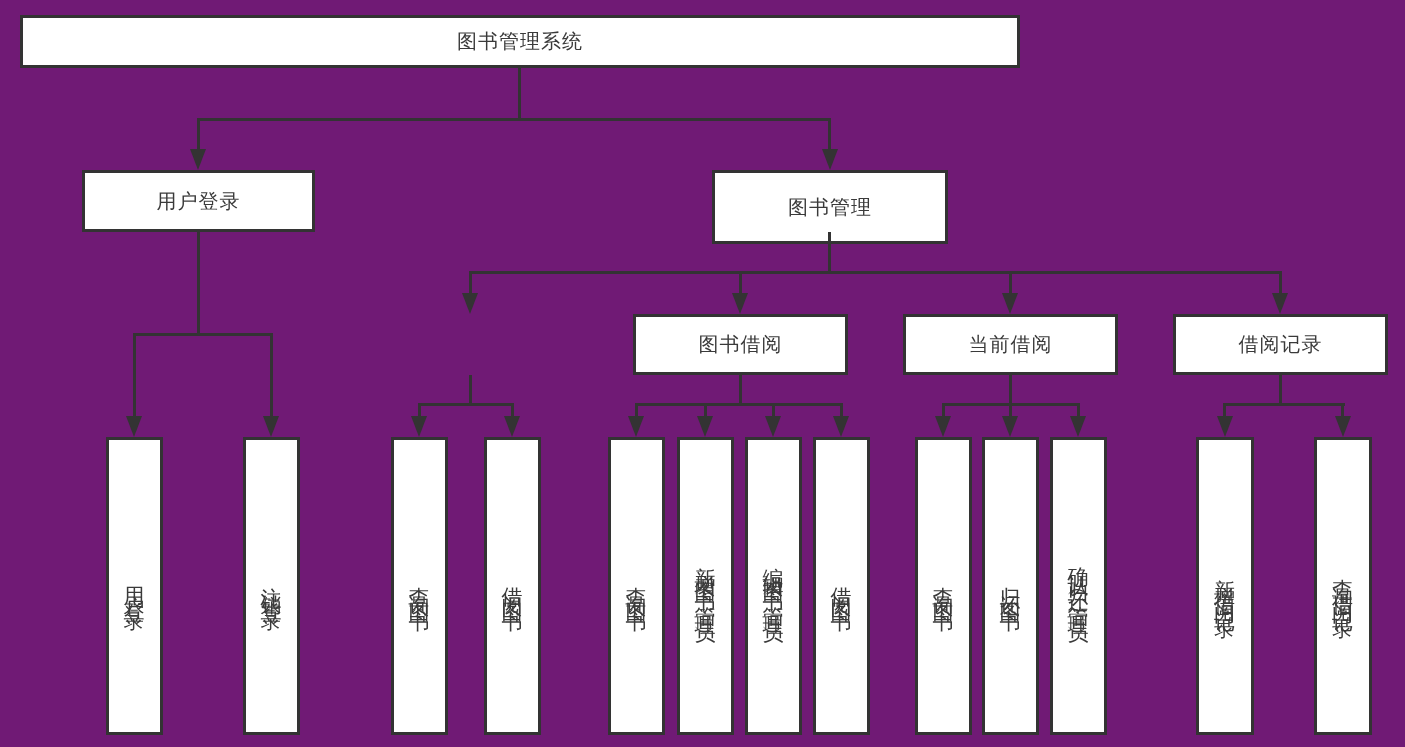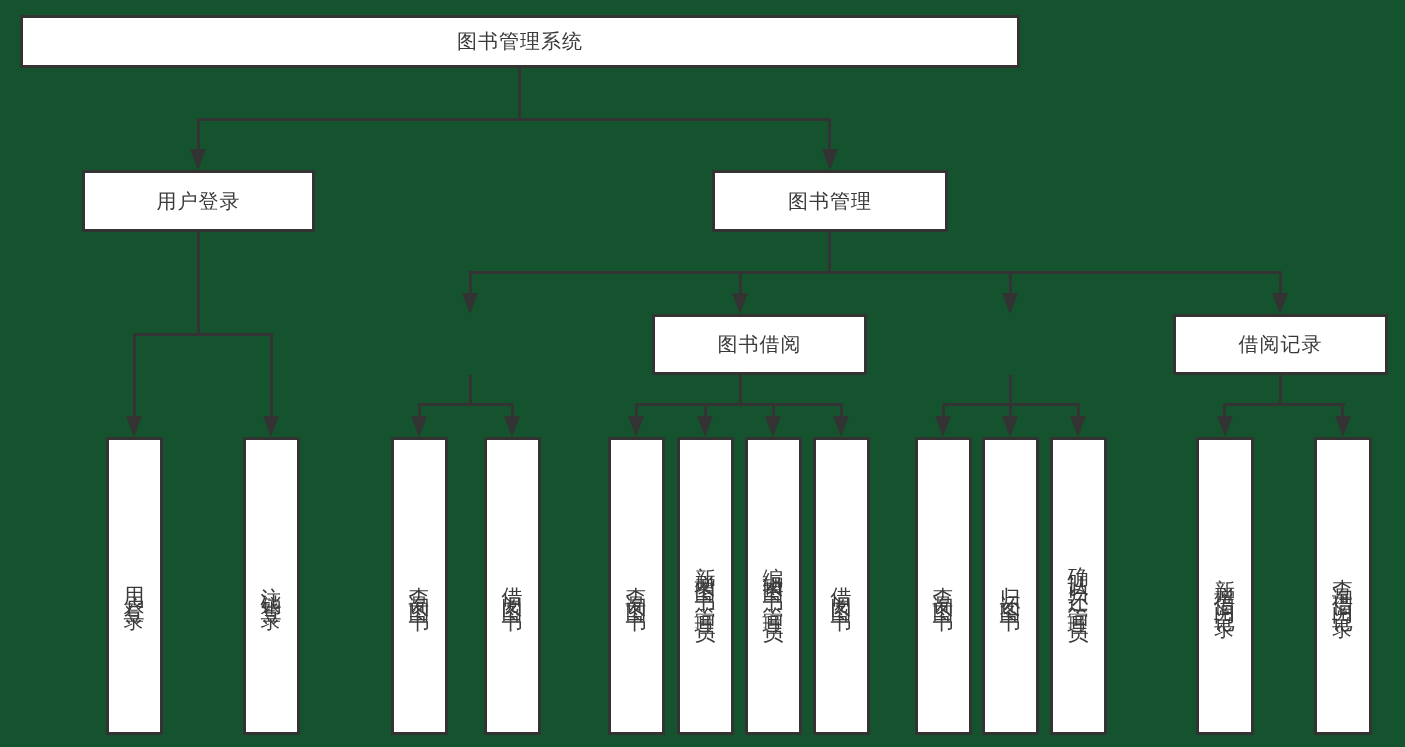--- a/index.html
+++ b/index.html
@@ -1,17 +1,17 @@
 <!DOCTYPE html>
 <html style="--line: #333333; --text: #3a3a3a; --wm: #b4b4b4;"><head>
 <meta charset="utf-8">
 <style>
   html, body { margin: 0; padding: 0; background: #ffffff; }
   .stage {
-    position: relative; width: 1405px; height: 747px; background: #14532d;
+    position: relative; width: 1405px; height: 747px; background: #701a75;
     overflow: hidden;
     font-family: "Liberation Sans", "DejaVu Sans", sans-serif;
   }
   .box {
     position: absolute; box-sizing: border-box;
     border: 3px solid var(--line, #333333); background: #ffffff;
     display: flex; align-items: center; justify-content: center;
     color: var(--text, #3a3a3a);
   }
   .h-box { font-size: 20px; letter-spacing: 1px; }
@@ -40,41 +40,42 @@
   <div class="box h-box" style="left:20px;top:15px;width:1000px;height:53px">图书管理系统</div>
 
   <div class="vline" style="left:518px;top:68px;height:52px"></div>
   <div class="hline" style="left:197px;top:118px;width:634px"></div>
   <div class="vline" style="left:197px;top:118px;height:32px"></div>
   <div class="vline" style="left:828px;top:118px;height:32px"></div>
   <div class="arrow" style="left:190px;top:149px"></div>
   <div class="arrow" style="left:822px;top:149px"></div>
 
   <div class="box h-box" style="left:82px;top:170px;width:233px;height:62px">用户登录</div>
-  <div class="box h-box" style="left:712px;top:170px;width:236px;height:62px">图书管理</div>
+  <div class="box h-box" style="left:712px;top:170px;width:236px;height:74px">图书管理</div>
 
   <div class="vline" style="left:197px;top:232px;height:103px"></div>
   <div class="hline" style="left:133px;top:333px;width:140px"></div>
   <div class="vline" style="left:133px;top:333px;height:84px"></div>
   <div class="vline" style="left:270px;top:333px;height:84px"></div>
   <div class="arrow" style="left:126px;top:416px"></div>
   <div class="arrow" style="left:263px;top:416px"></div>
 
   <div class="vline" style="left:828px;top:232px;height:41px"></div>
   <div class="hline" style="left:469px;top:271px;width:813px"></div>
   <div class="vline" style="left:469px;top:271px;height:23px"></div>
   <div class="vline" style="left:739px;top:271px;height:23px"></div>
   <div class="vline" style="left:1009px;top:271px;height:23px"></div>
   <div class="vline" style="left:1279px;top:271px;height:23px"></div>
   <div class="arrow" style="left:462px;top:293px"></div>
   <div class="arrow" style="left:732px;top:293px"></div>
   <div class="arrow" style="left:1002px;top:293px"></div>
   <div class="arrow" style="left:1272px;top:293px"></div>
 
-  <div class="box h-box" style="left:652px;top:314px;width:215px;height:61px">图书借阅</div>
+  <div class="box h-box" style="left:633px;top:314px;width:215px;height:61px">图书借阅</div>
+  <div class="box h-box" style="left:903px;top:314px;width:215px;height:61px">当前借阅</div>
   <div class="box h-box" style="left:1173px;top:314px;width:215px;height:61px">借阅记录</div>
 
   <div class="vline" style="left:469px;top:375px;height:30px"></div>
   <div class="hline" style="left:418px;top:403px;width:96px"></div>
   <div class="vline" style="left:418px;top:403px;height:15px"></div>
   <div class="vline" style="left:511px;top:403px;height:15px"></div>
   <div class="arrow" style="left:411px;top:416px"></div>
   <div class="arrow" style="left:504px;top:416px"></div>
 
   <div class="vline" style="left:739px;top:375px;height:30px"></div>

